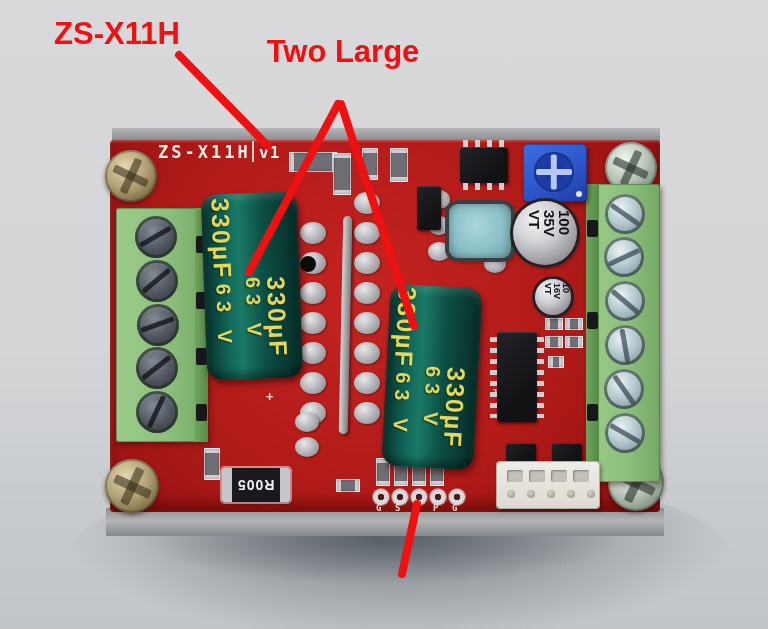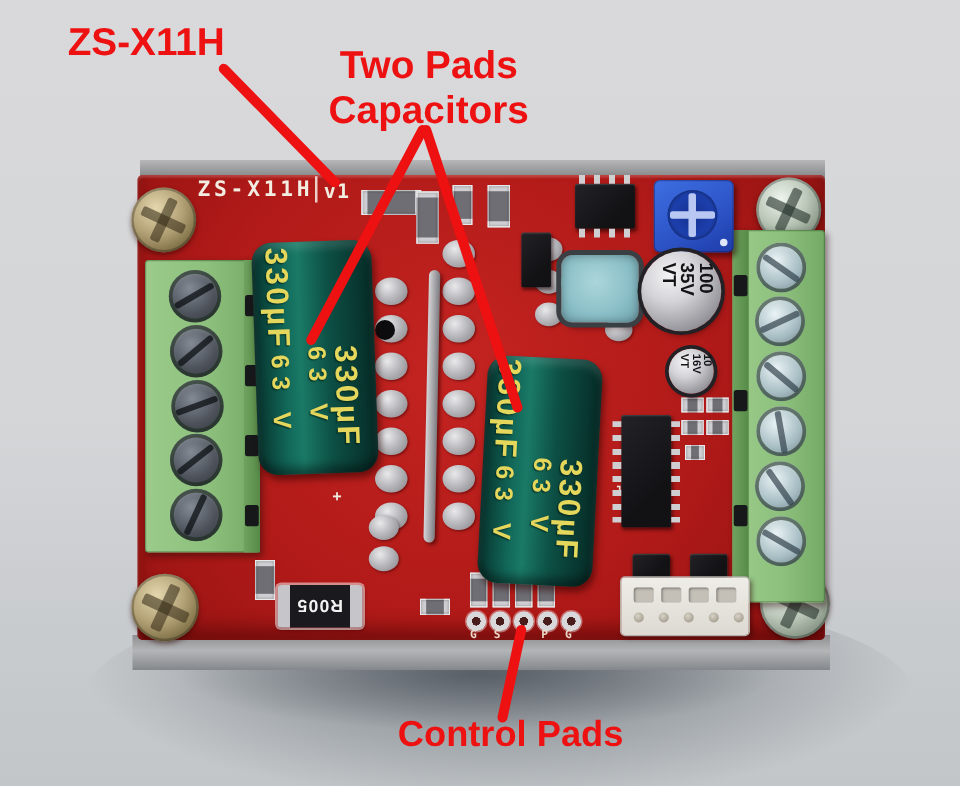--- a/index.html
+++ b/index.html
@@ -342,18 +342,16 @@
     <line x1="179" y1="55" x2="268" y2="146" stroke="#ee1111" stroke-width="8" stroke-linecap="round"></line>
     <line x1="338" y1="104" x2="249" y2="272" stroke="#ee1111" stroke-width="8" stroke-linecap="round"></line>
     <line x1="341" y1="104" x2="414" y2="326" stroke="#ee1111" stroke-width="8" stroke-linecap="round"></line>
     <line x1="417" y1="504" x2="402" y2="574" stroke="#ee1111" stroke-width="8" stroke-linecap="round"></line>
   </svg>
 
   <div class="ann two-line" style="left:22px;top:16px;">
     <div>ZS-X11H</div>
   </div>
   <div class="ann two-line" style="left:248px;top:34px;">
-    <div>Two Pads</div>
-    <div>Capacitors</div>
-  </div>
-  <div class="ann" style="left:316px;top:572px;width:185px;font-size:29px;">Control Pads</div>
+    <div>Two Large</div>
+  </div>
 
 </div>
 
 </body></html>

